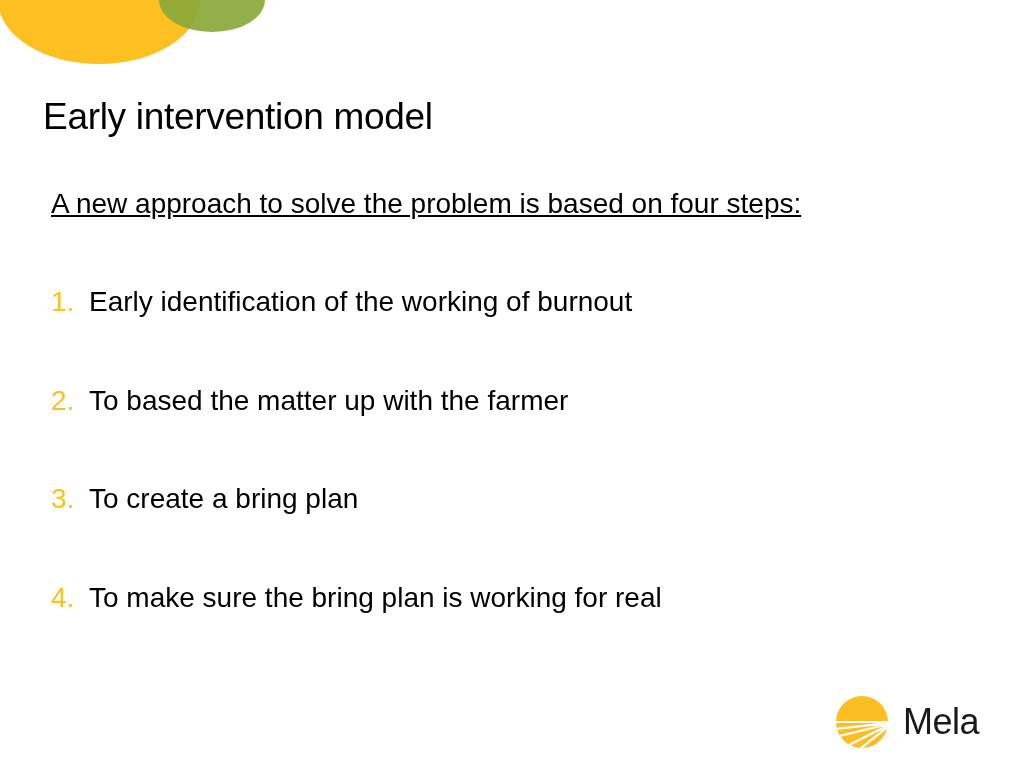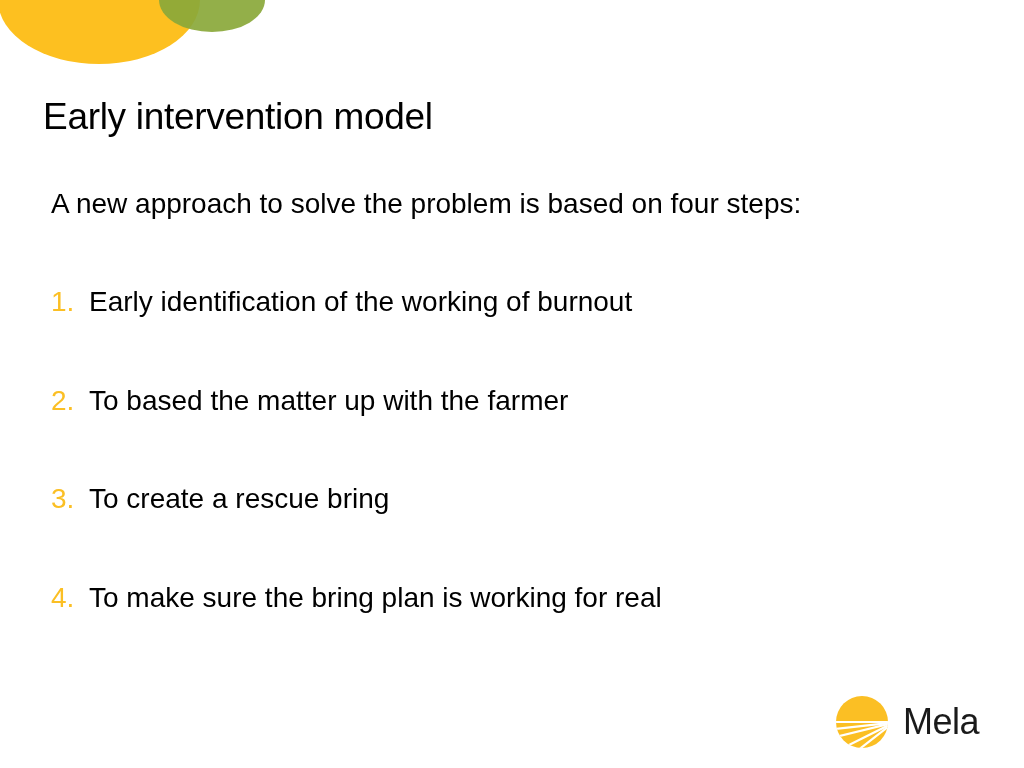--- a/index.html
+++ b/index.html
@@ -10,21 +10,21 @@
       color: #000;
     }
     .deco { position: absolute; top: 0; left: 0; width: 300px; height: 80px; }
     .title {
       position: absolute; left: 43px; top: 96px;
       font-size: 37px; font-weight: normal; letter-spacing: -0.3px;
       margin: 0;
     }
     .intro {
       position: absolute; left: 51px; top: 188px;
-      font-size: 28px; margin: 0;
+      font-size: 28px; margin: 0; text-decoration: underline;
     }
     .steps { position: absolute; left: 51px; top: 286px; margin: 0; padding: 0; list-style: none; }
     .step { height: 98.5px; font-size: 28px; display: flex; }
     .step .num { color: #fbbf24; width: 38px; display: inline-block; }
     .logo { position: absolute; left: 835px; top: 695px; display: flex; align-items: center; }
     .logo-text { font-size: 36px; color: #1a1a1a; margin-left: 14px; letter-spacing: -0.5px; text-align: center; }
   </style>
 </head>
 <body>
 
@@ -40,21 +40,21 @@
   <li class="step">
     <span class="num">1.</span>
     <span>Early identification of the working of burnout</span>
   </li>
   <li class="step">
     <span class="num">2.</span>
     <span>To based the matter up with the farmer</span>
   </li>
   <li class="step">
     <span class="num">3.</span>
-    <span>To create a rescue bring</span>
+    <span>To create a bring plan</span>
   </li>
   <li class="step">
     <span class="num">4.</span>
     <span>To make sure the bring plan is working for real</span>
   </li>
 </ul>
 
 <div class="logo">
   <svg width="54" height="54" viewBox="0 0 54 54">
     <defs>

